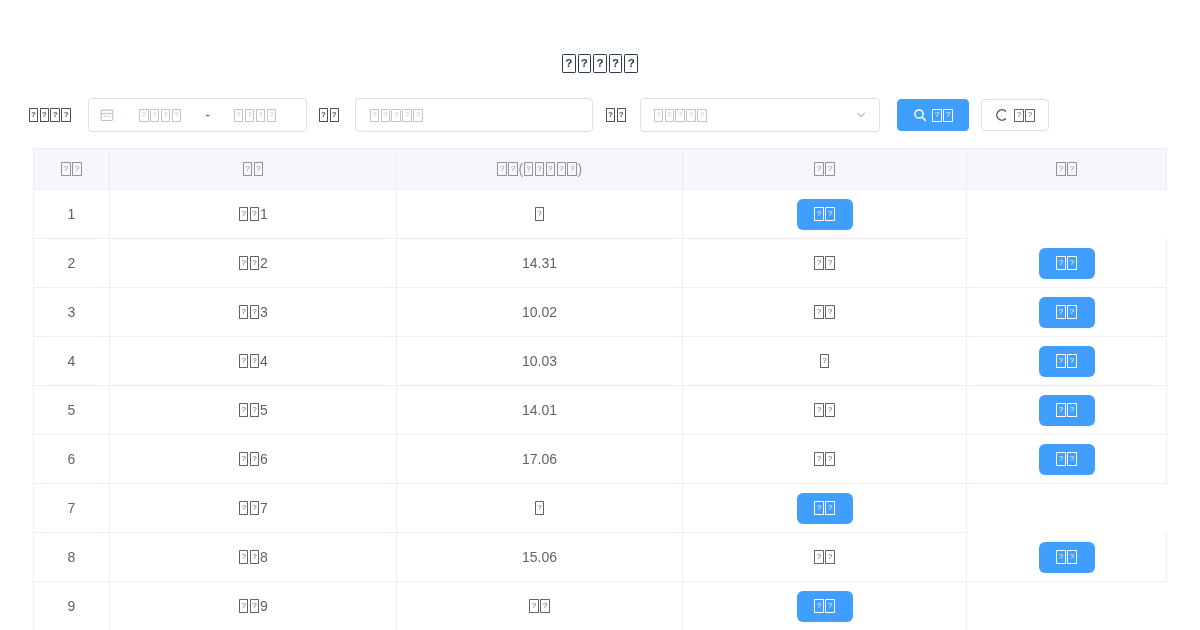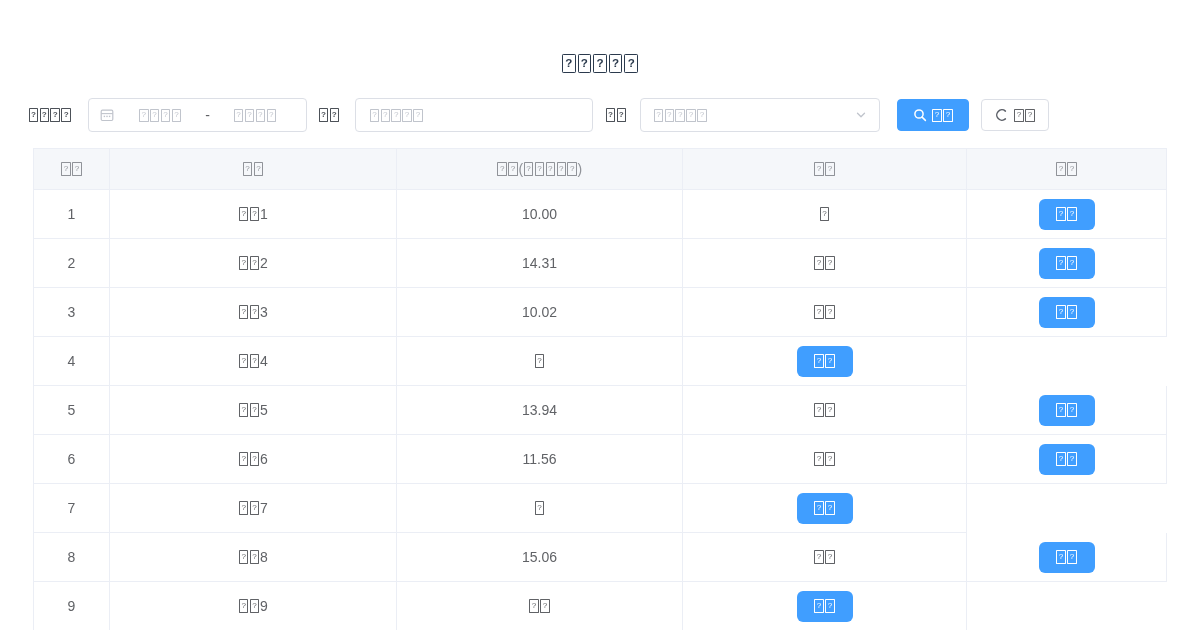--- a/index.html
+++ b/index.html
@@ -202,21 +202,20 @@
         </div>
     </div>
     <div id="table-body">
     <div class="tr">
       <div class="td">1</div>
       <div class="td"><span class="tofu">
               <span class="q">?</span>
             </span><span class="tofu">
               <span class="q">?</span>
             </span>1</div>
-      <div class="td">10.00</div>
       <div class="td">
             <span class="tofu">
               <span class="q">?</span>
             </span>
           </div>
       <div class="td">
         <button class="row-action-btn">
               <span class="tofu">
                 <span class="q">?</span>
               </span>
@@ -283,20 +282,21 @@
       </div>
     </div>
 
     <div class="tr">
       <div class="td">4</div>
       <div class="td"><span class="tofu">
               <span class="q">?</span>
             </span><span class="tofu">
               <span class="q">?</span>
             </span>4</div>
+      <div class="td">10.03</div>
       <div class="td">
             <span class="tofu">
               <span class="q">?</span>
             </span>
           </div>
       <div class="td">
         <button class="row-action-btn">
               <span class="tofu">
                 <span class="q">?</span>
               </span>
@@ -307,21 +307,21 @@
       </div>
     </div>
 
     <div class="tr">
       <div class="td">5</div>
       <div class="td"><span class="tofu">
               <span class="q">?</span>
             </span><span class="tofu">
               <span class="q">?</span>
             </span>5</div>
-      <div class="td">13.94</div>
+      <div class="td">14.01</div>
       <div class="td">
             <span class="tofu">
               <span class="q">?</span>
             </span>
             <span class="tofu">
               <span class="q">?</span>
             </span>
           </div>
       <div class="td">
         <button class="row-action-btn">
@@ -335,21 +335,21 @@
       </div>
     </div>
 
     <div class="tr">
       <div class="td">6</div>
       <div class="td"><span class="tofu">
               <span class="q">?</span>
             </span><span class="tofu">
               <span class="q">?</span>
             </span>6</div>
-      <div class="td">11.56</div>
+      <div class="td">17.06</div>
       <div class="td">
             <span class="tofu">
               <span class="q">?</span>
             </span>
             <span class="tofu">
               <span class="q">?</span>
             </span>
           </div>
       <div class="td">
         <button class="row-action-btn">

